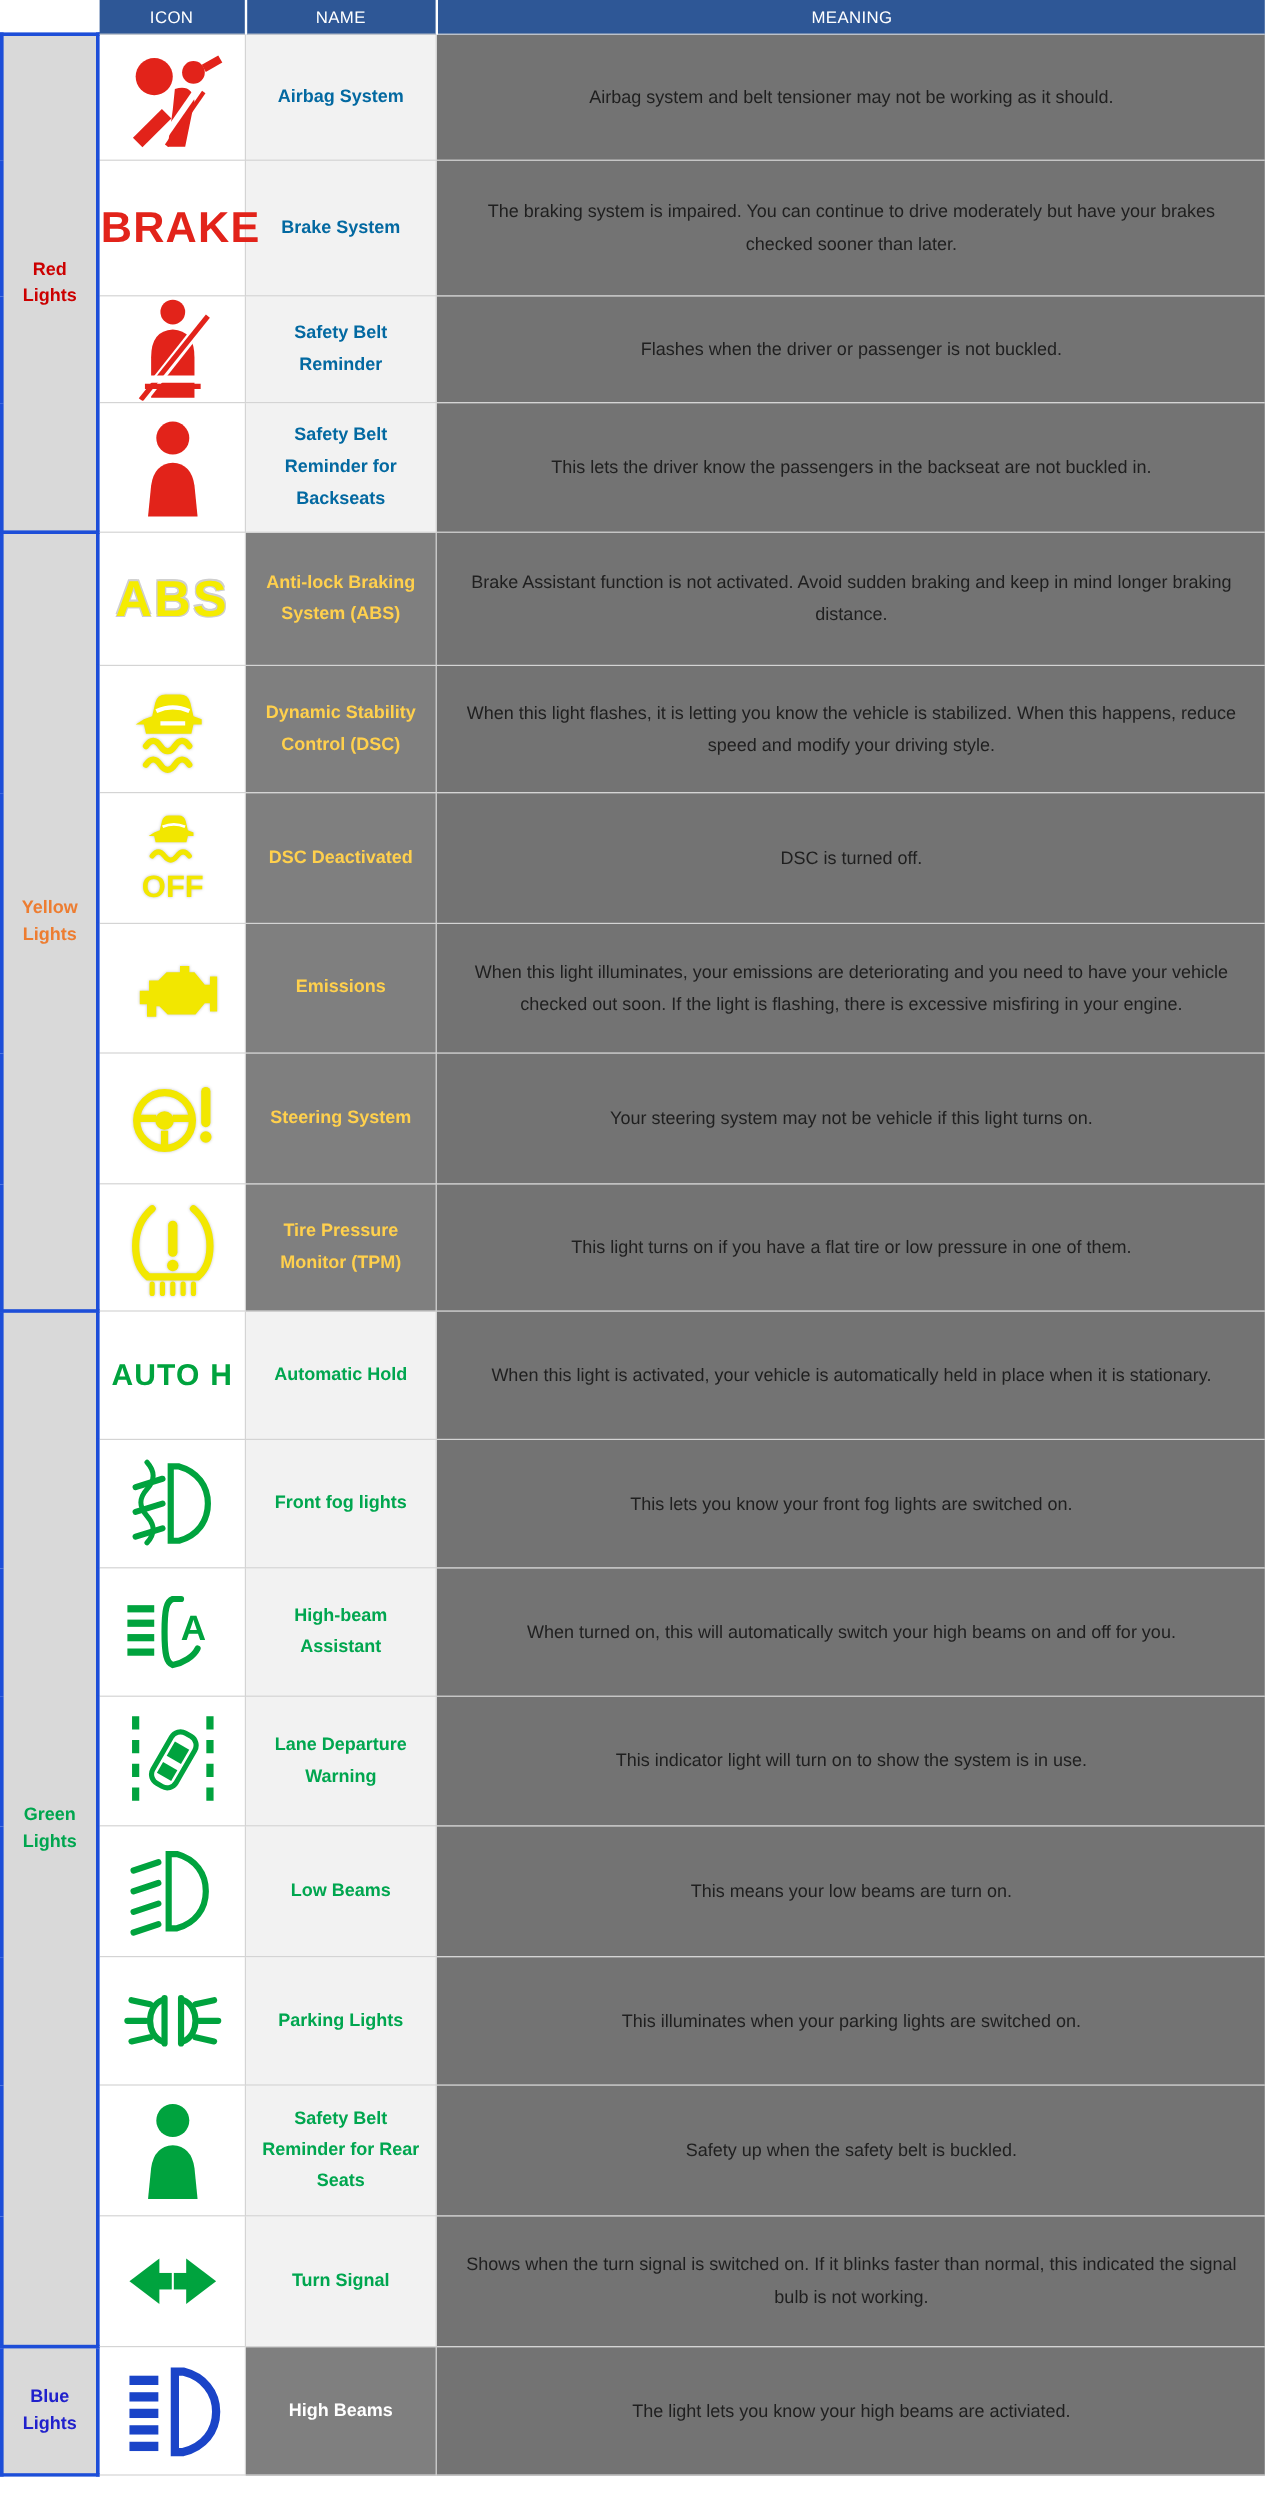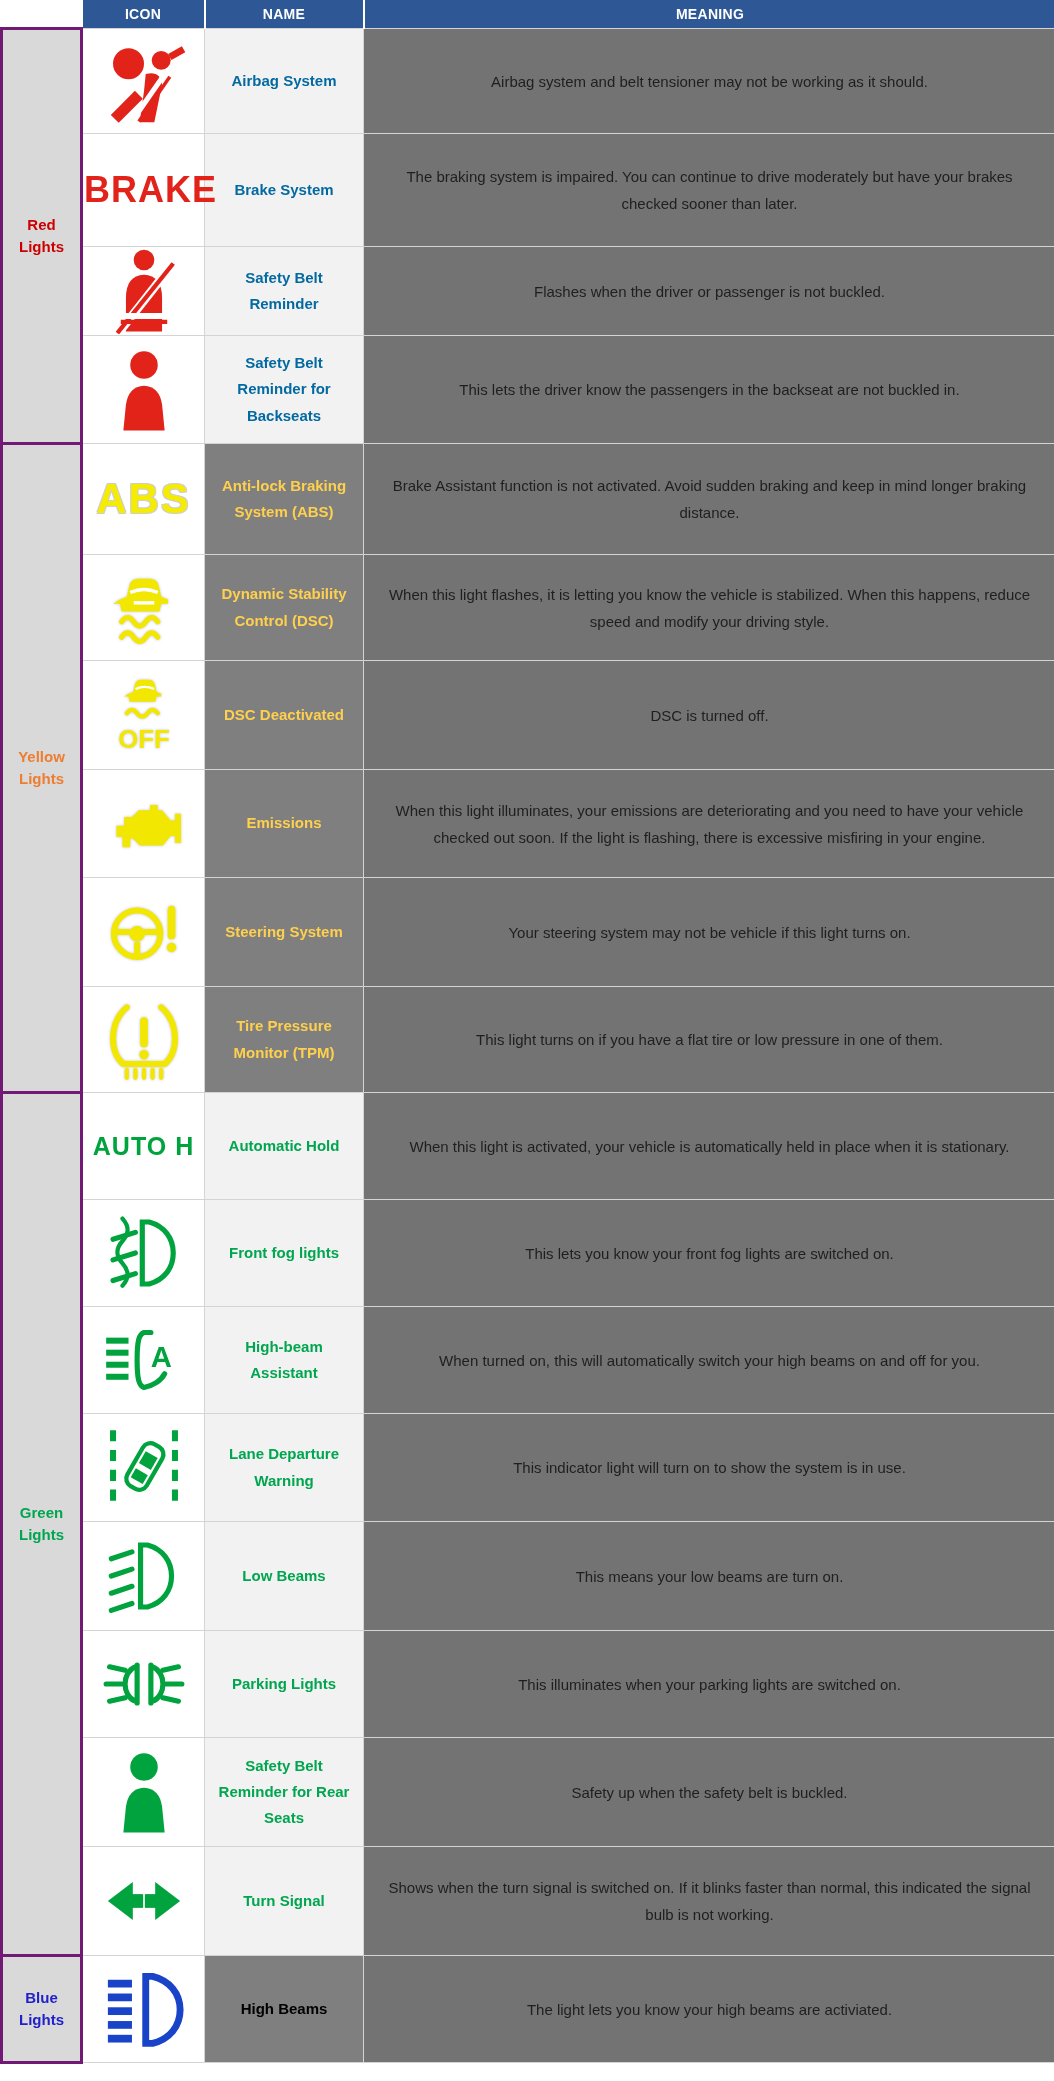--- a/index.html
+++ b/index.html
@@ -3,41 +3,41 @@
 <meta charset="utf-8">
 <style>
   html,body{margin:0;padding:0;background:#ffffff;}
   body{width:1054px;font-family:"Liberation Sans", sans-serif;}
   table{border-collapse:collapse;table-layout:fixed;width:1054px;}
   col.c-group{width:80px;}
   col.c-icon{width:123px;}
   col.c-name{width:159px;}
   col.c-meaning{width:692px;}
 
-  th{background:#2E5796;color:#ffffff;font-size:14px;font-weight:bold;
+  th{background:#2E5796;color:#ffffff;font-size:14px;font-weight:normal;
      height:25px;border-left:2px solid #ffffff;letter-spacing:.3px;}
   th.corner{background:#ffffff;border:none;}
 
   td{border:1px solid #D4D4D4;vertical-align:middle;}
 
-  td.grp{background:#D9D9D9;border:3px solid #701a75;text-align:center;
+  td.grp{background:#D9D9D9;border:3px solid #1d4ed8;text-align:center;
          font-weight:bold;font-size:15px;line-height:1.45;padding:0 6px;}
   .grp-red{color:#CC0000;}
   .grp-yellow{color:#ED7D31;}
   .grp-green{color:#00A64F;}
   .grp-blue{color:#2121CC;}
 
   td.icon-cell{background:#ffffff;text-align:center;}
   td.name-cell{background:#F2F2F2;text-align:center;font-weight:bold;
                font-size:15px;line-height:1.75;padding:0 8px;}
   td.name-cell.dark{background:#7F7F7F;}
   .nm-red{color:#0369a1;}
   .nm-yellow{color:#FFD04D;}
   .nm-green{color:#00A64F;}
-  .nm-blue{color:#000000;}
+  .nm-blue{color:#ffffff;}
 
   td.meaning-cell{background:#737373;text-align:center;color:#1F1F1F;
                   font-size:15px;line-height:1.8;padding:0 14px;}
 
   .txt-icon{display:inline-block;font-weight:bold;}
   .brake{color:#E2231A;font-size:36px;letter-spacing:1px;}
   .abs{color:#F5EC00;font-size:42px;letter-spacing:2px;
        text-shadow:1px 1px 0 #cfcfcf,-1px -1px 0 #cfcfcf,1px -1px 0 #cfcfcf,-1px 1px 0 #cfcfcf;}
   .autoh{color:#00A33E;font-size:25px;letter-spacing:1px;}
   svg.ic{display:block;margin:0 auto;}

